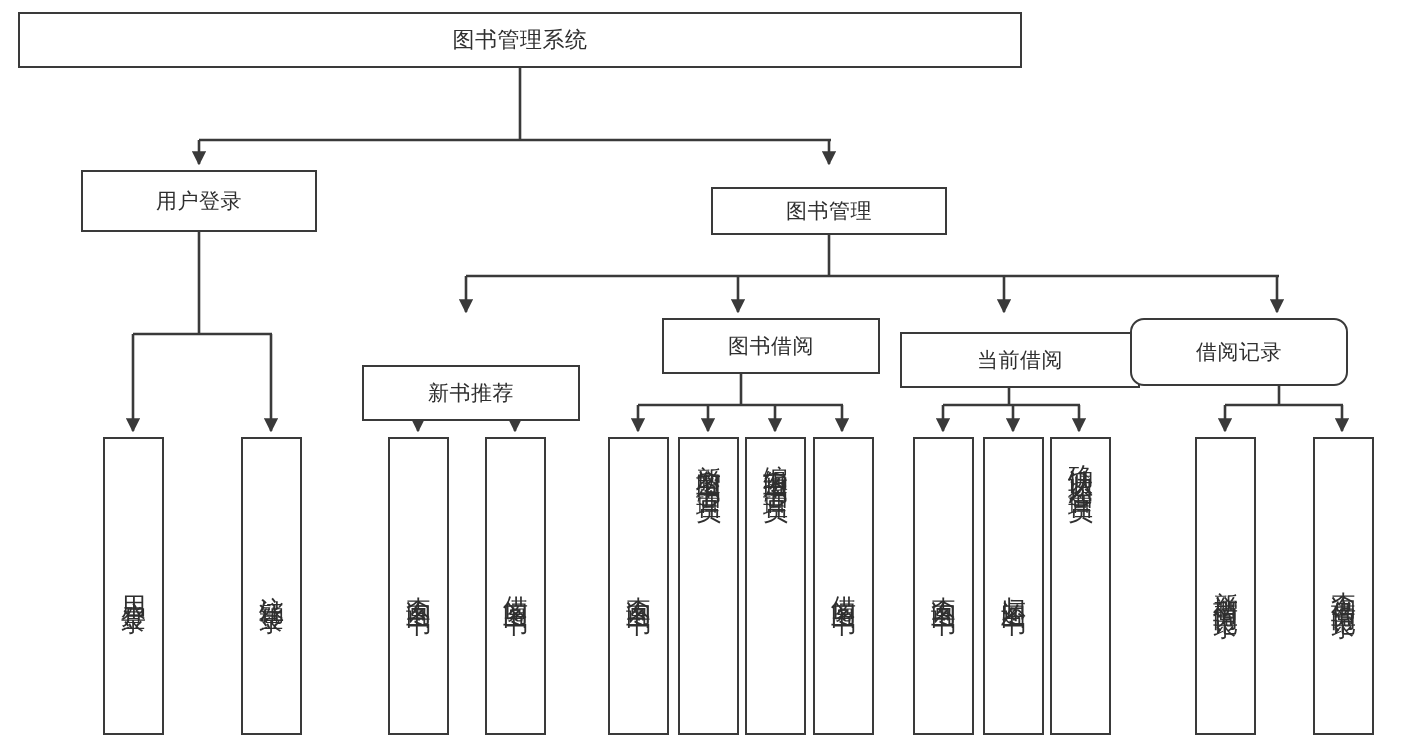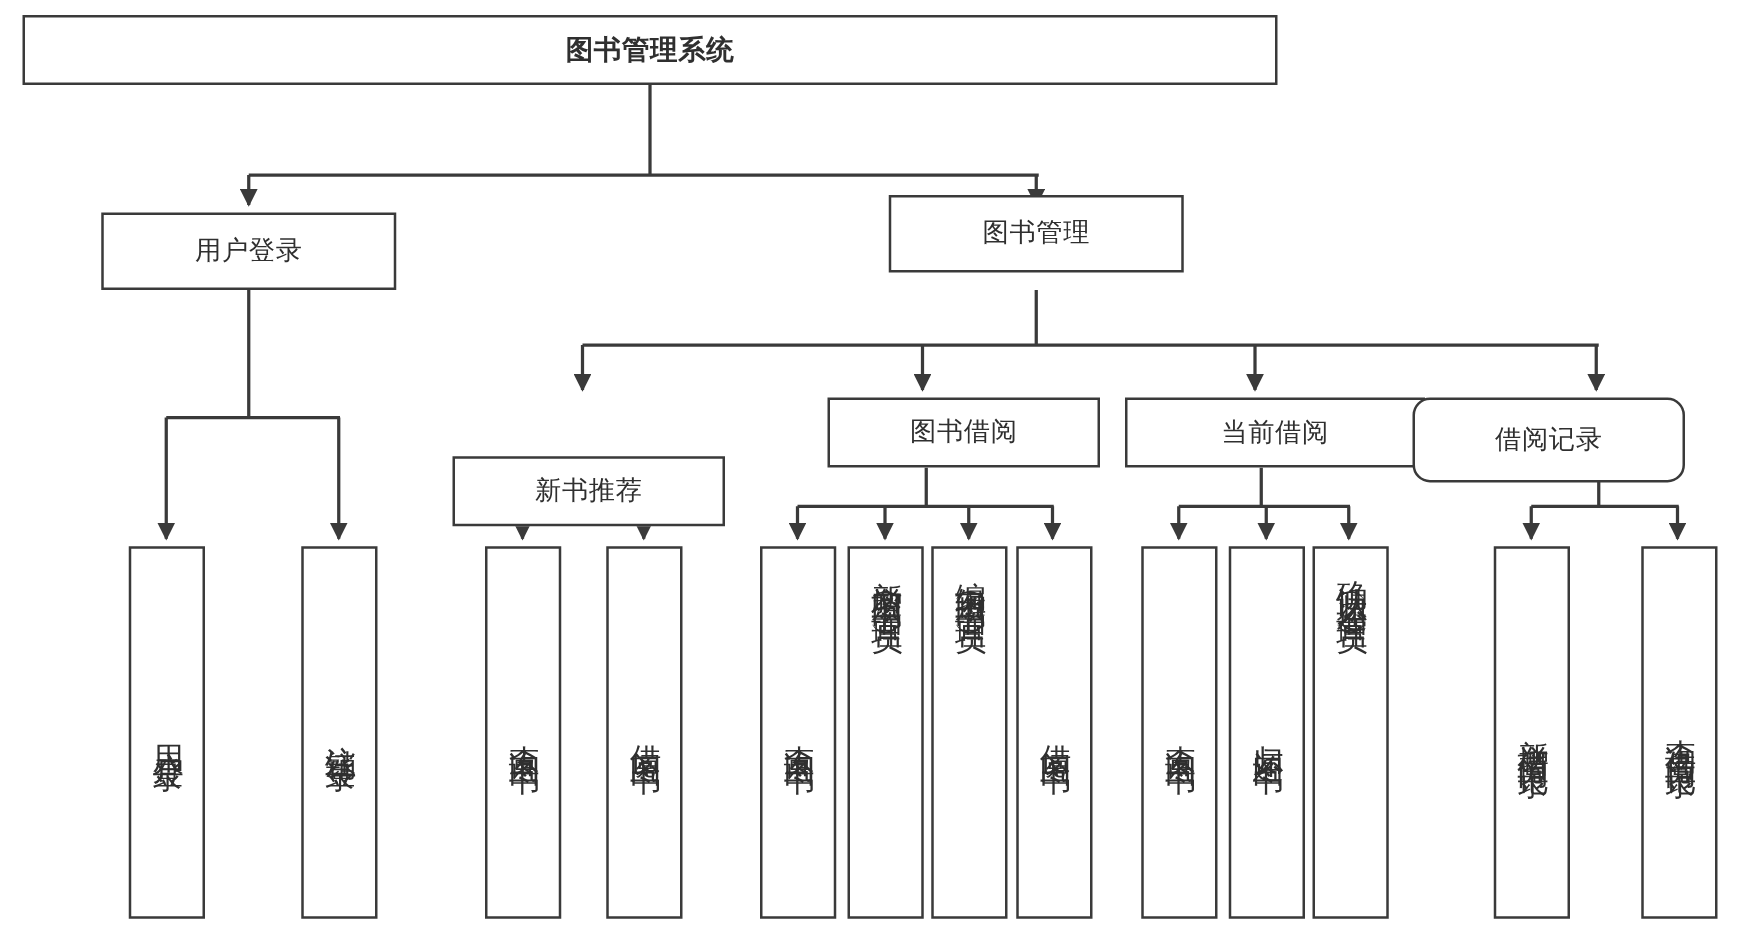--- a/index.html
+++ b/index.html
@@ -42,21 +42,20 @@
     letter-spacing: 0.5px;
     line-height: 1.25;
     white-space: nowrap;
   }
   
   .node.horiz .label {
     font-size: 21px;
   }
   .node.root .label {
     font-size: 22px;
-    font-weight: bold;
   }
   
   .node.vert {
     align-items: flex-start;
     justify-content: center;
     padding-top: 6px;
   }
   .node.vert .label {
     writing-mode: vertical-rl;
     text-orientation: upright;
@@ -135,31 +134,31 @@
     </g>
   </svg>
 
   <div class="node horiz root" style="left:18px; top:12px; width:1004px; height:56px;">
     <span class="label">图书管理系统</span>
   </div>
 
   <div class="node horiz" style="left:81px; top:170px; width:236px; height:62px;">
     <span class="label">用户登录</span>
   </div>
-  <div class="node horiz" style="left:711px; top:156px; width:236px; height:62px;">
+  <div class="node horiz" style="left:711px; top:187px; width:236px; height:48px;">
     <span class="label">图书管理</span>
   </div>
 
   <div class="node horiz" style="left:362px; top:318px; width:218px; height:56px;margin-top:47px;">
     <span class="label">新书推荐</span>
   </div>
   <div class="node horiz" style="left:662px; top:318px; width:218px; height:56px;">
     <span class="label">图书借阅</span>
   </div>
-  <div class="node horiz" style="left:900px; top:318px; width:240px; height:56px;font-family:Liberation Serif, serif;">
+  <div class="node horiz" style="left:900px; top:332px; width:240px; height:56px;">
     <span class="label">当前借阅</span>
   </div>
   <div class="node horiz" style="left:1130px; top:318px; width:218px; height:68px;border-radius:14px;">
     <span class="label">借阅记录</span>
   </div>
 
   <div class="node vert centered" style="left:103px; top:437px; width:61px; height:298px;">
     <span class="label">用户登录</span>
   </div>
   <div class="node vert centered" style="left:241px; top:437px; width:61px; height:298px;">

